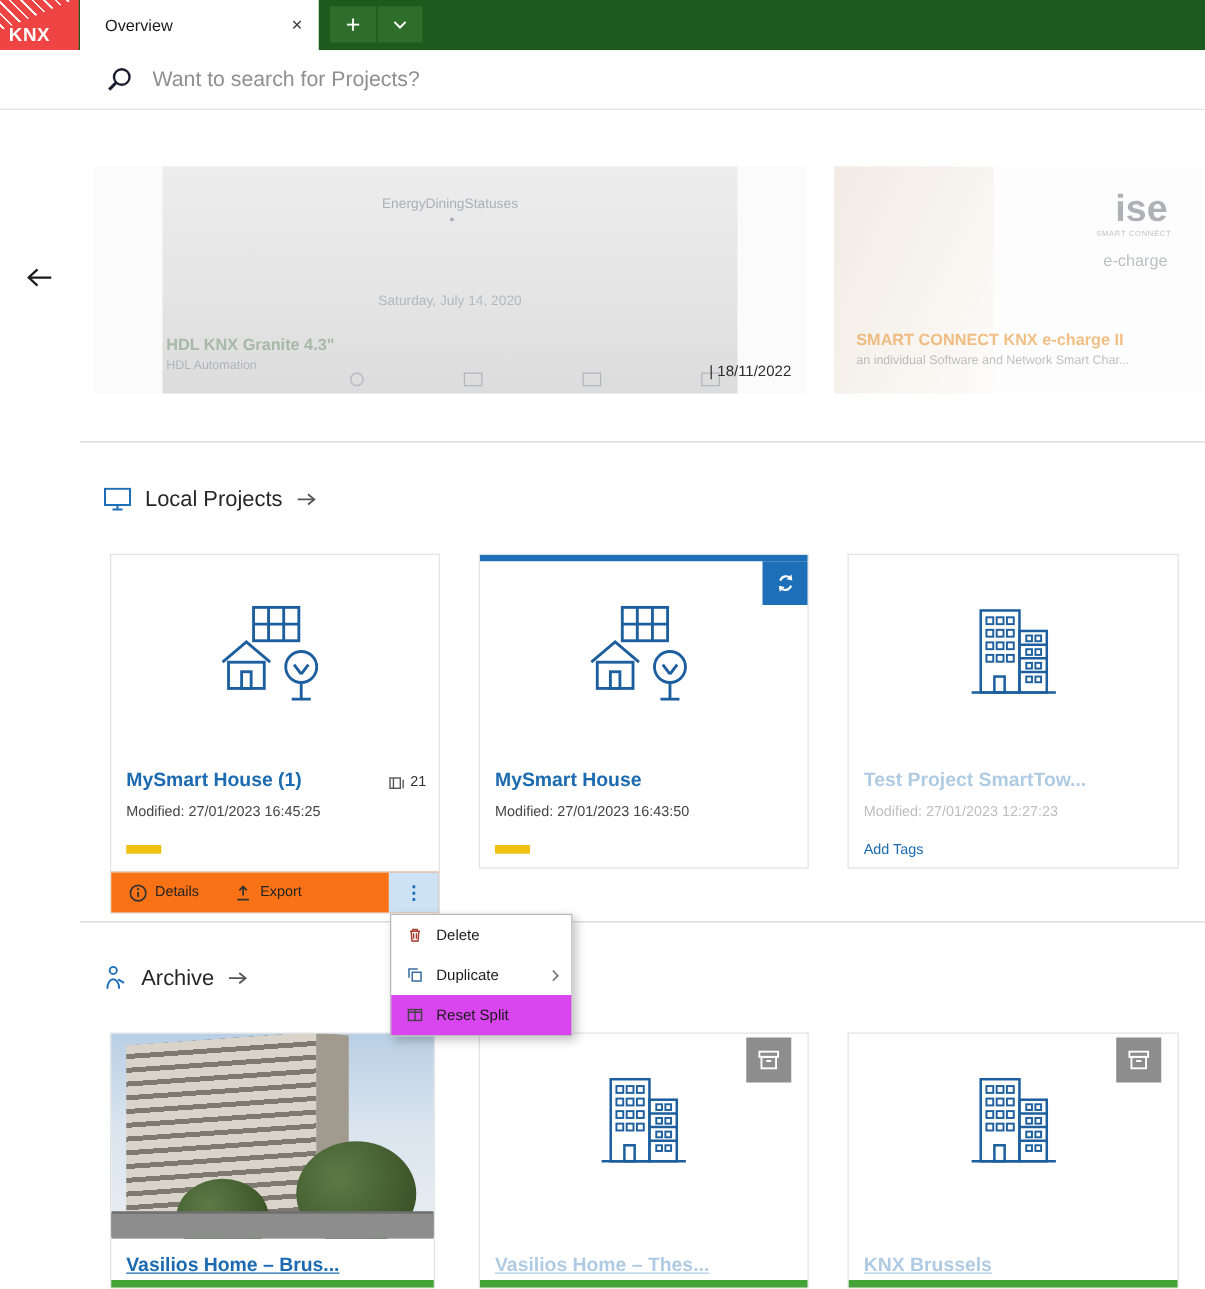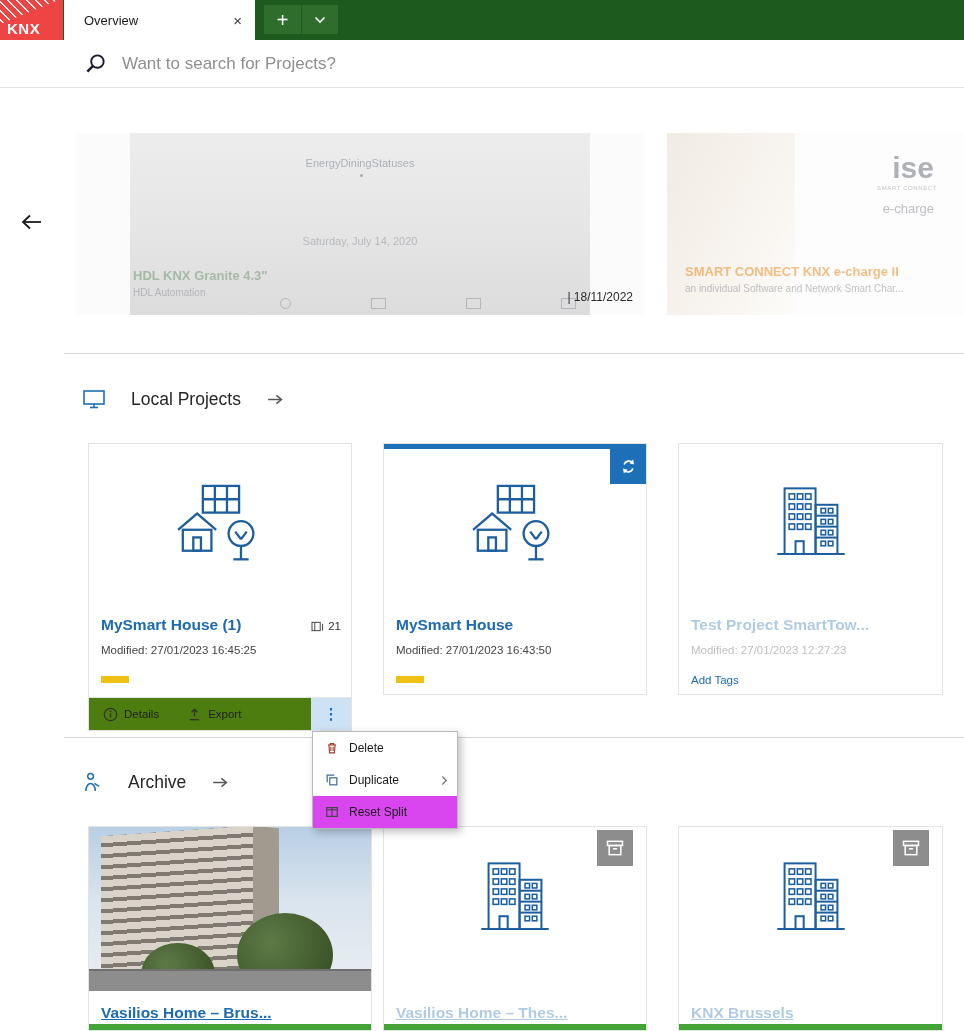--- a/index.html
+++ b/index.html
@@ -53,57 +53,57 @@
     background:linear-gradient(115deg,#f1ebe4 0%,#f8f4ef 60%,#fdfcfa 100%)}
   .ise{position:absolute;right:30px;top:20px;font-size:30px;font-weight:bold;color:rgba(122,128,136,.6);line-height:1}
   .ise-sub{position:absolute;right:27px;top:52px;font-size:6px;letter-spacing:.6px;color:rgba(140,145,150,.55)}
   .echarge{position:absolute;right:30px;top:68px;font-size:13px;color:rgba(148,152,160,.62)}
   .news2-title{position:absolute;left:18px;bottom:36px;font-size:13px;font-weight:bold;color:rgba(233,150,55,.6);white-space:nowrap}
   .news2-sub{position:absolute;left:18px;bottom:21px;font-size:10px;color:rgba(148,152,158,.6);white-space:nowrap}
 
   .divider{position:absolute;left:64px;width:900px;height:1px;background:#d6d6d6}
 
   
-  .sec-head{position:absolute;display:flex;align-items:center;gap:26px}
+  .sec-head{position:absolute;display:flex;align-items:center;gap:11px}
   .sec-title{font-size:17.5px;color:#262626}
   #local-head{left:83px;top:389px}
   #archive-head{left:83px;top:772px}
 
   
   .pcard{position:absolute;background:#fff;border:1px solid #e3e3e3}
   #p1{left:88px;top:443px;width:264px;height:288px}
   #p2{left:383px;top:443px;width:264px;height:252px}
   #p3{left:678px;top:443px;width:265px;height:252px}
   .picon{position:absolute;left:50%;transform:translateX(-50%);top:40px}
   .ptitle{position:absolute;left:12px;top:172px;font-size:15.5px;font-weight:600;color:#1c6ab0;white-space:nowrap;cursor:pointer}
   .pmod{position:absolute;left:12px;top:200px;font-size:11.5px;color:#454545;white-space:nowrap}
   .pbar{position:absolute;left:12px;top:232px;width:28px;height:7px;background:#eec113}
   .pcount{position:absolute;right:10px;top:176px;display:flex;align-items:center;gap:4px;font-size:11.5px;color:#333}
   .pfooter{position:absolute;left:0;right:0;bottom:0;height:33px;border-top:1px solid #e3e3e3;
-    display:flex;align-items:center;background:#4d7c0f}
+    display:flex;align-items:center;background:#f97316}
   .pf-action{display:flex;align-items:center;gap:6px;font-size:11.5px;color:#222;margin-left:14px;cursor:pointer}
   .pf-action.second{margin-left:28px}
   .pf-more{margin-left:auto;width:40px;height:32px;background:#cde3f5;color:#1d6fb7;
     font-size:15px;font-weight:bold;display:flex;align-items:center;justify-content:center}
   .sel-strip{position:absolute;left:0;top:0;width:100%;height:5px;background:#1d6fb7}
   .sync-badge{position:absolute;right:0;top:5px;width:36px;height:35px;background:#1d6fb7;
     display:flex;align-items:center;justify-content:center}
   .washed{opacity:.35}
   .ptags{position:absolute;left:12px;top:230px;font-size:11.5px;color:#1c6ab0;cursor:pointer}
 
   
   .ctx{position:absolute;left:312px;top:731px;width:146px;background:#fff;border:1px solid #b9b9b9;
     box-shadow:3px 3px 8px rgba(0,0,0,.25);z-index:10}
   .ctx-item{height:32px;display:flex;align-items:center;padding:0 9px 0 12px;font-size:12px;color:#1a1a1a;cursor:pointer}
   .ctx-item.hl{background:#d946ef}
   .ctx-item .mi{margin-right:10px;flex:0 0 auto}
   .ctx-chev{margin-left:auto;display:flex}
 
   
-  #a1{left:88px;top:826px;width:284px;height:205px}
+  #a1{left:88px;top:826px;width:260px;height:205px}
   #a2{left:383px;top:826px;width:264px;height:205px}
   #a3{left:678px;top:826px;width:265px;height:205px}
   .aphoto{position:absolute;left:0;top:0;right:0;height:164px;overflow:hidden;
     background:linear-gradient(180deg,#b9cfe4 0%,#d9e4ee 45%,#eaeef2 100%)}
   .bldg{position:absolute;left:12px;top:4px;width:152px;height:152px;
     background:repeating-linear-gradient(180deg,#d9d3c9 0 7px,#7e7a72 7px 11px);
     transform:skewY(-4deg)}
   .bldg-side{position:absolute;left:164px;top:0;width:26px;height:150px;background:#a19a8f;transform:skewY(6deg)}
   .tree{position:absolute;border-radius:50%;background:radial-gradient(circle at 35% 35%,#5d7a46,#32491f)}
   .tree1{left:148px;top:86px;width:96px;height:84px}

